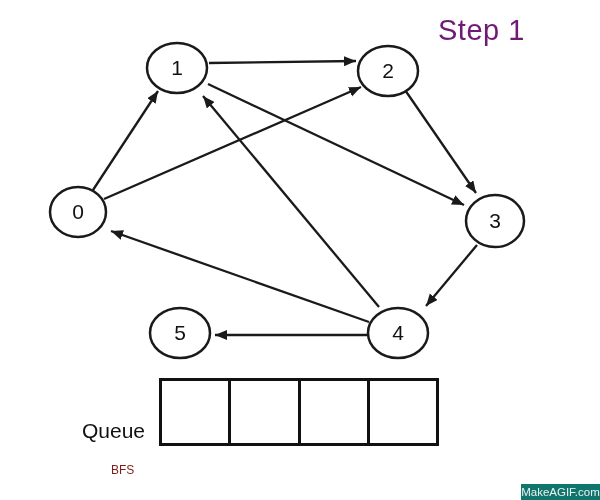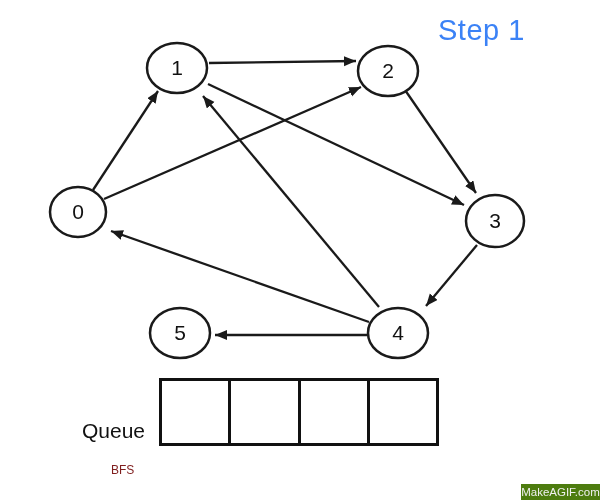--- a/index.html
+++ b/index.html
@@ -23,21 +23,21 @@
     position: absolute;
     left: 0;
     top: 0;
   }
   .step-label {
     position: absolute;
     left: 438px;
     top: 15px;
     font-size: 29px;
     line-height: 1.05;
-    color: #3b82f6;
+    color: #701a75;
     letter-spacing: 0.5px;
     white-space: nowrap;
   }
   .queue-label {
     position: absolute;
     left: 82px;
     top: 400px;
     font-size: 21px;
     color: #111111;
     margin-top: 19px;
@@ -65,21 +65,21 @@
     font-size: 12px;
     color: #7f1d1d;
     margin-left: 15px;
   }
   .watermark {
     position: absolute;
     left: 521px;
     top: 484px;
     width: 79px;
     height: 16px;
-    background: #4d7c0f;
+    background: #0f766e;
     color: #f0f0f0;
     font-size: 11.5px;
     line-height: 16px;
     text-align: center;
     white-space: nowrap;
   }
 </style>
 </head>
 <body>
 

